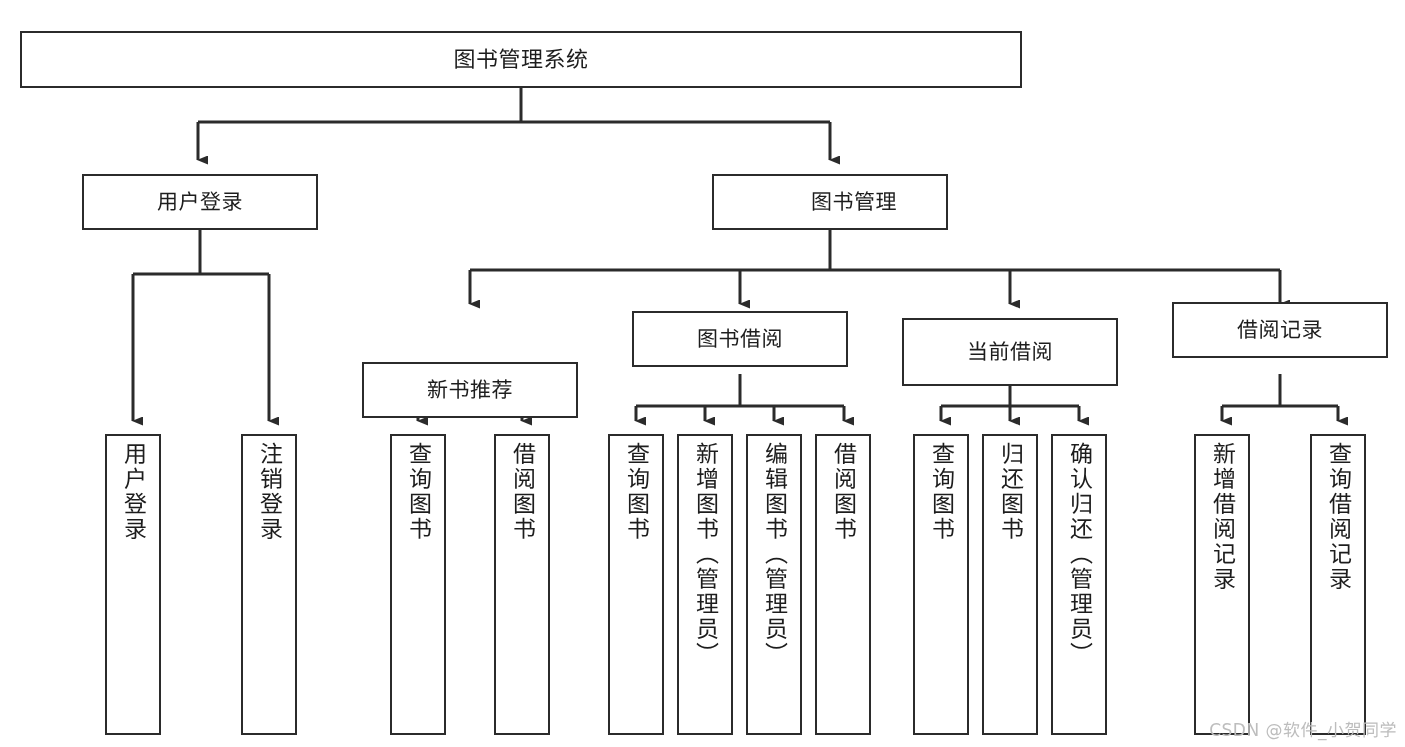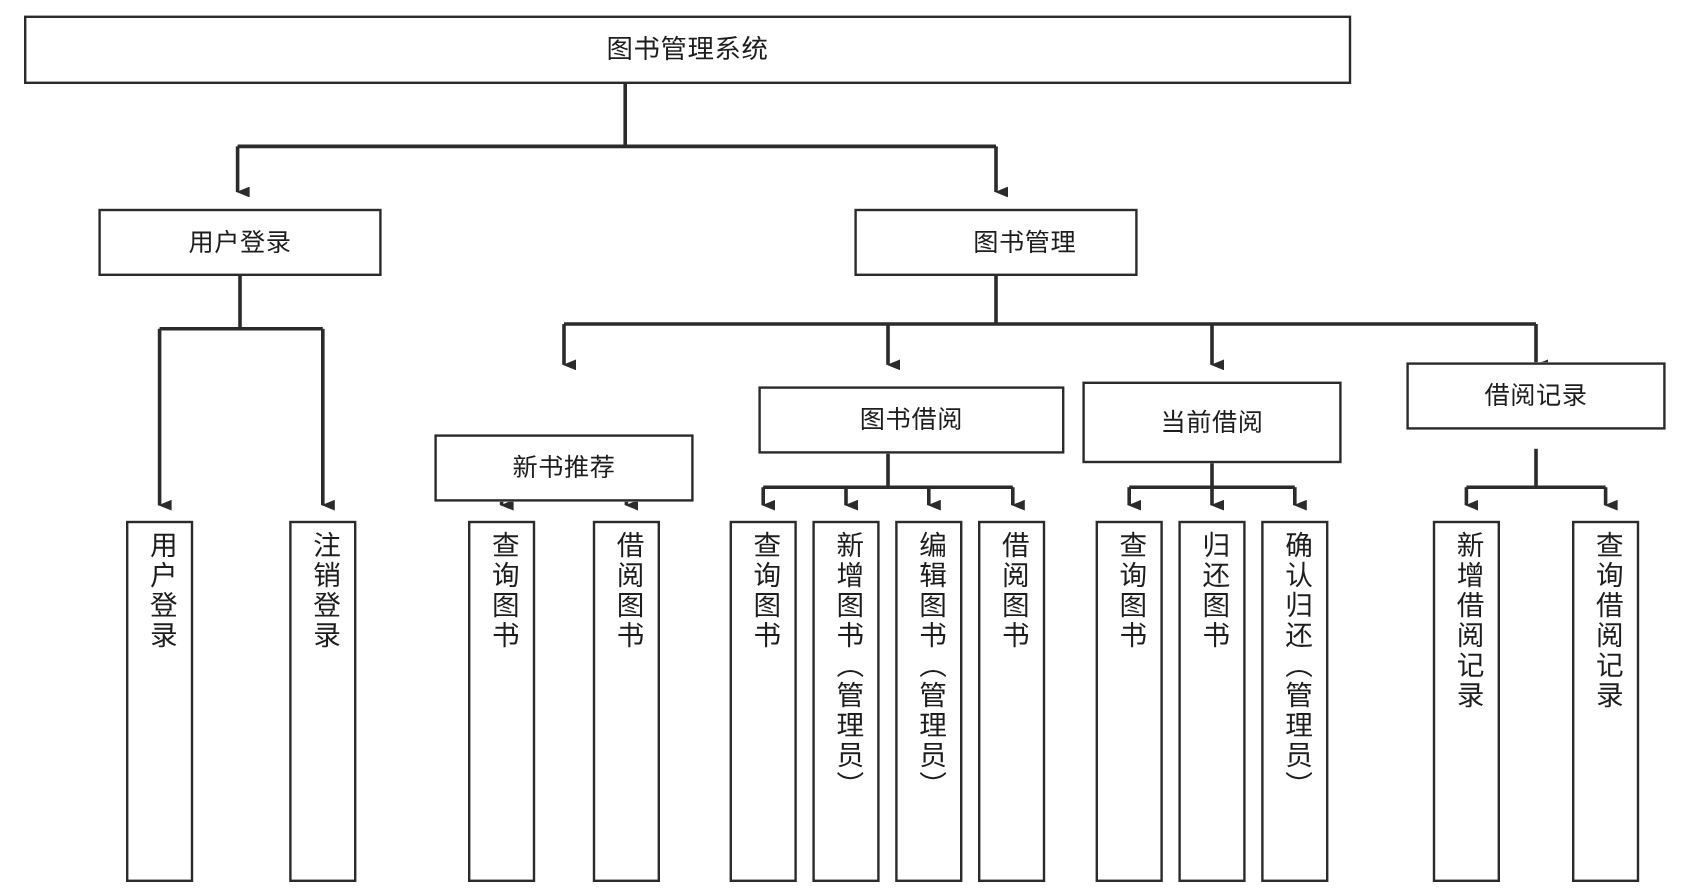--- a/index.html
+++ b/index.html
@@ -124,35 +124,35 @@
       <path d="M1010,406 L1010,421" marker-end="url(#arrowhead)"></path>
       <path d="M1079,406 L1079,421" marker-end="url(#arrowhead)"></path>
 
       <path d="M1280,374 L1280,406"></path>
       <path d="M1222,406 L1338,406"></path>
       <path d="M1222,406 L1222,421" marker-end="url(#arrowhead)"></path>
       <path d="M1338,406 L1338,421" marker-end="url(#arrowhead)"></path>
     </g>
   </svg>
 
-  <div class="node root horizontal" style="left:20px; top:13px; width:1106px; height:57px;">
+  <div class="node root horizontal" style="left:20px; top:31px; width:1002px; height:57px;">
     <span class="node-label">图书管理系统</span>
   </div>
 
   <div class="node horizontal" style="left:82px; top:174px; width:236px; height:56px;">
     <span class="node-label">用户登录</span>
   </div>
   <div class="node horizontal" style="left:712px; top:174px; width:236px; height:56px;padding-left:48px;">
     <span class="node-label">图书管理</span>
   </div>
 
   <div class="node horizontal" style="left:362px; top:318px; width:216px; height:56px;margin-top:44px;">
     <span class="node-label">新书推荐</span>
   </div>
-  <div class="node horizontal" style="left:632px; top:322px; width:255px; height:56px;">
+  <div class="node horizontal" style="left:632px; top:311px; width:216px; height:56px;">
     <span class="node-label">图书借阅</span>
   </div>
   <div class="node horizontal" style="left:902px; top:318px; width:216px; height:68px;">
     <span class="node-label">当前借阅</span>
   </div>
   <div class="node horizontal" style="left:1172px; top:302px; width:216px; height:56px;">
     <span class="node-label">借阅记录</span>
   </div>
 
   <div class="node leaf" style="left:105px; top:434px; width:56px; height:301px;">
@@ -192,14 +192,15 @@
     <span class="node-label">确认归还（管理员）</span>
   </div>
 
   <div class="node leaf" style="left:1194px; top:434px; width:56px; height:301px;">
     <span class="node-label">新增借阅记录</span>
   </div>
   <div class="node leaf" style="left:1310px; top:434px; width:56px; height:301px;">
     <span class="node-label">查询借阅记录</span>
   </div>
 
+  <div id="watermark">CSDN @软件_小贺同学</div>
 
 </div>
 
 </body></html>

